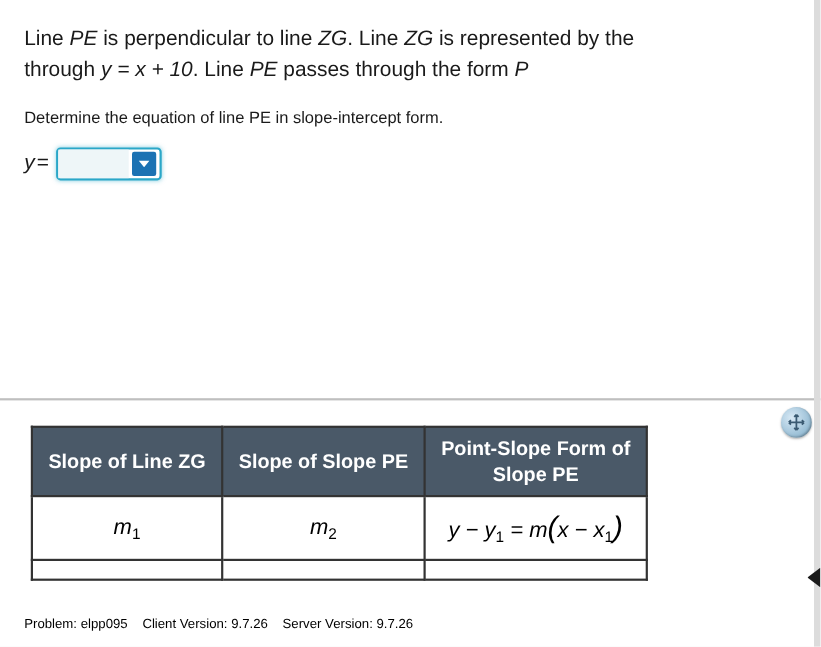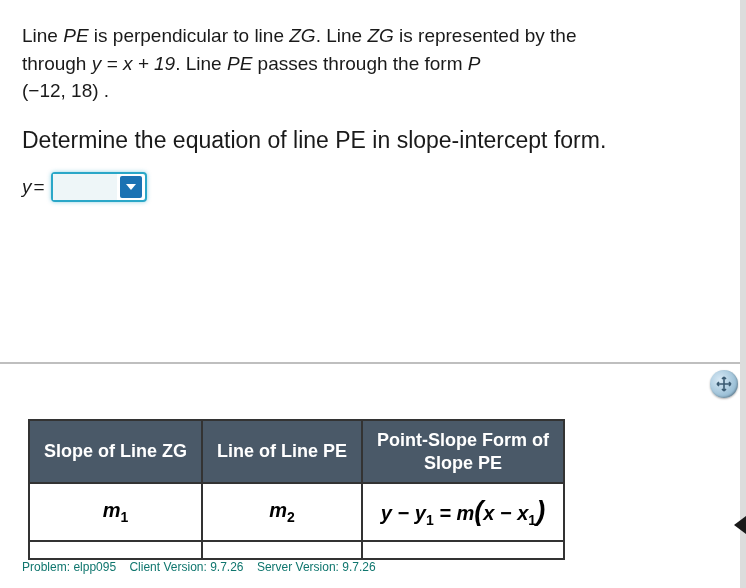--- a/index.html
+++ b/index.html
@@ -19,21 +19,21 @@
     position: relative;
   }
   .problem-text {
     font-size: 19px;
     line-height: 1.45;
     color: #1a1a1a;
     margin-bottom: 22px;
   }
   .problem-text .it { font-style: italic; }
   .prompt {
-    font-size: 23px;
+    font-size: 15px;
     color: #1a1a1a;
     margin-bottom: 18px;
   }
   .answer-row {
     display: flex;
     align-items: center;
     gap: 6px;
     margin-bottom: 70px;
   }
   .answer-row .yeq {
@@ -70,29 +70,28 @@
   .divider {
     position:absolute;
     left:0; right:0;
     top: 362px;
     height:2px;
     background:#bfbfbf;
   }
   .formula-table {
     position: absolute;
     left: 28px;
-    bottom: 28px;
+    bottom: 60px;
     border-collapse: collapse;
     font-size: 18px;
   }
   .formula-table th, .formula-table td {
     border: 2px solid #333;
     text-align: center;
     vertical-align: middle;
-    font-weight: bold;
   }
   .formula-table th {
     background: #4a5968;
     color: #fff;
     font-weight: 700;
     padding: 8px 14px;
     font-size: 18px;
     line-height:1.25;
   }
   .formula-table td {
@@ -101,21 +100,21 @@
     font-style: italic;
     font-size: 20px;
   }
   .formula-table td.small-row { height: 18px; padding:0; }
   sub { font-size: 0.7em; vertical-align: sub; font-style: normal;}
   .status-bar {
     position: absolute;
     left: 22px;
     bottom: 14px;
     font-size: 12px;
-    color: #0f766e;
+    color: #000000;
   }
   .scroll-handle {
     position: absolute;
     right: 8px;
     top: 370px;
     width: 28px;
     height: 28px;
     border-radius: 50%;
     background: radial-gradient(circle at 35% 35%, #d8e9f5, #9abfd6 65%, #6a94b0);
     box-shadow: inset -1px -1px 2px rgba(0,0,0,.25), 0 1px 2px rgba(0,0,0,.3);
@@ -136,22 +135,21 @@
     clip-path: polygon(0 50%, 100% 0, 100% 100%);
   }
 </style>
 </head>
 <body>
 
 <div class="page">
 
   <p class="problem-text">
     <span>Line </span><span class="it">PE</span><span> is perpendicular to line </span><span class="it">ZG</span><span>. Line </span><span class="it">ZG</span><span> is represented by the</span><br>
-    <span>through </span><span class="it">y = x + 19</span><span>. Line </span><span class="it">PE</span><span> passes through the form </span><span class="it">P</span><br>
-    <span>(−12, 18) .</span>
+    <span>through </span><span class="it">y = x + 10</span><span>. Line </span><span class="it">PE</span><span> passes through the form </span><span class="it">P</span><br>
   </p>
 
   <p class="prompt">
     <span>Determine the equation of line </span><span class="it">PE</span><span> in slope-intercept form.</span>
   </p>
 
   <div class="answer-row">
     <span class="yeq"><span>y</span><span class="eq">=</span></span>
     <div class="dropdown">
       <div class="field"></div>
@@ -162,21 +160,21 @@
       </div>
     </div>
   </div>
 
   <div class="divider"></div>
 
   <table class="formula-table">
     <thead>
       <tr>
         <th>Slope of Line ZG</th>
-        <th>Line of Line PE</th>
+        <th>Slope of Slope PE</th>
         <th>
           <span>Point-Slope Form of</span><br><span>Slope PE</span>
         </th>
       </tr>
     </thead>
     <tbody>
       <tr>
         <td><span>m</span><sub>1</sub></td>
         <td><span>m</span><sub>2</sub></td>
         <td>

